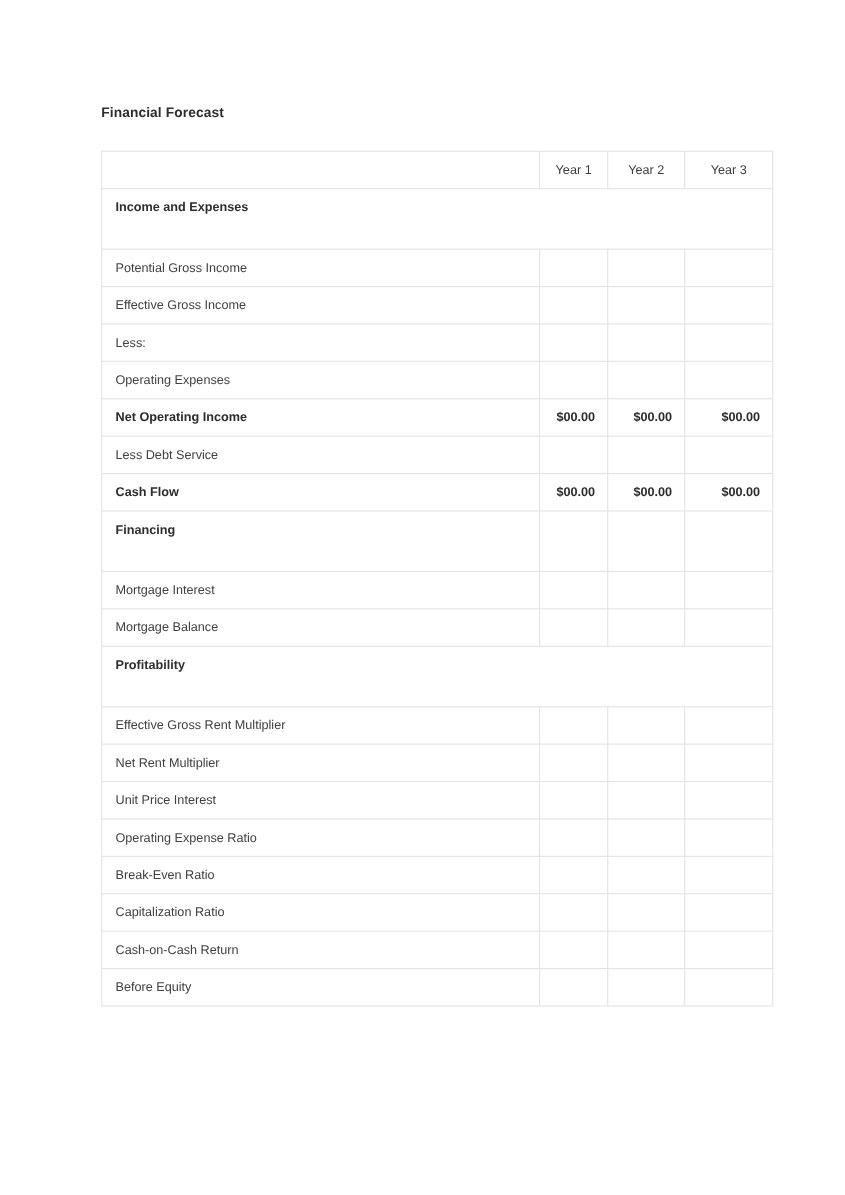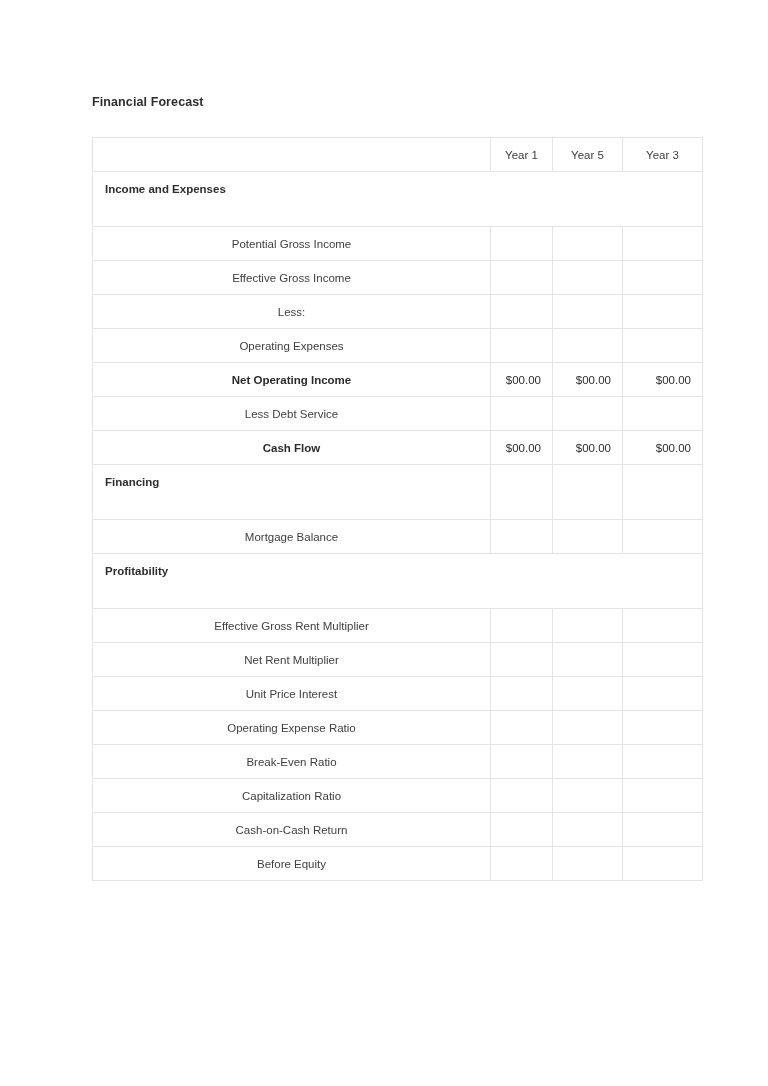--- a/index.html
+++ b/index.html
@@ -89,39 +89,39 @@
   td.section-span { }
 
   
   tr.section-row.divided td.section-label { }
 
   
   tr.data-row td {
     height: 33px;
   }
   td.row-label {
-    text-align: center;
+    text-align: left;
     padding: 0 12px;
     font-size: 11.5px;
     color: #404040;
     white-space: nowrap;
   }
   td.row-label.bold {
     font-weight: bold;
     color: #2b2b2b;
   }
   td.val {
     text-align: right;
     padding: 0 11px 0 6px;
     font-size: 11.5px;
     color: #2b2b2b;
     white-space: nowrap;
   }
   td.val.bold {
-    font-weight: normal;
+    font-weight: bold;
     margin-top: 28px;
   }
 </style>
 </head>
 <body>
 
 <div class="page">
 
   <div class="doc-title">Financial Forecast</div>
 
@@ -129,21 +129,21 @@
     <colgroup>
       <col class="c-label">
       <col class="c-y1">
       <col class="c-y2">
       <col class="c-y3">
     </colgroup>
     <tbody id="table-body">
         <tr class="head-row">
           <td class="head-cell head-blank"></td>
           <td class="head-cell">Year 1</td>
-          <td class="head-cell">Year 5</td>
+          <td class="head-cell">Year 2</td>
           <td class="head-cell">Year 3</td>
         </tr>
         <tr class="section-row">
           <td class="section-label section-span" colspan="4">Income and Expenses</td>
         </tr>
         <tr class="data-row">
           <td class="row-label">Potential Gross Income</td>
           <td class="val"></td>
           <td class="val"></td>
           <td class="val"></td>
@@ -184,20 +184,26 @@
           <td class="val bold">$00.00</td>
           <td class="val bold">$00.00</td>
         </tr>
         <tr class="section-row divided">
           <td class="section-label">Financing</td>
           <td class="val"></td>
           <td class="val"></td>
           <td class="val"></td>
         </tr>
         <tr class="data-row">
+          <td class="row-label">Mortgage Interest</td>
+          <td class="val"></td>
+          <td class="val"></td>
+          <td class="val"></td>
+        </tr>
+        <tr class="data-row">
           <td class="row-label">Mortgage Balance</td>
           <td class="val"></td>
           <td class="val"></td>
           <td class="val"></td>
         </tr>
         <tr class="section-row">
           <td class="section-label section-span" colspan="4">Profitability</td>
         </tr>
         <tr class="data-row">
           <td class="row-label">Effective Gross Rent Multiplier</td>

